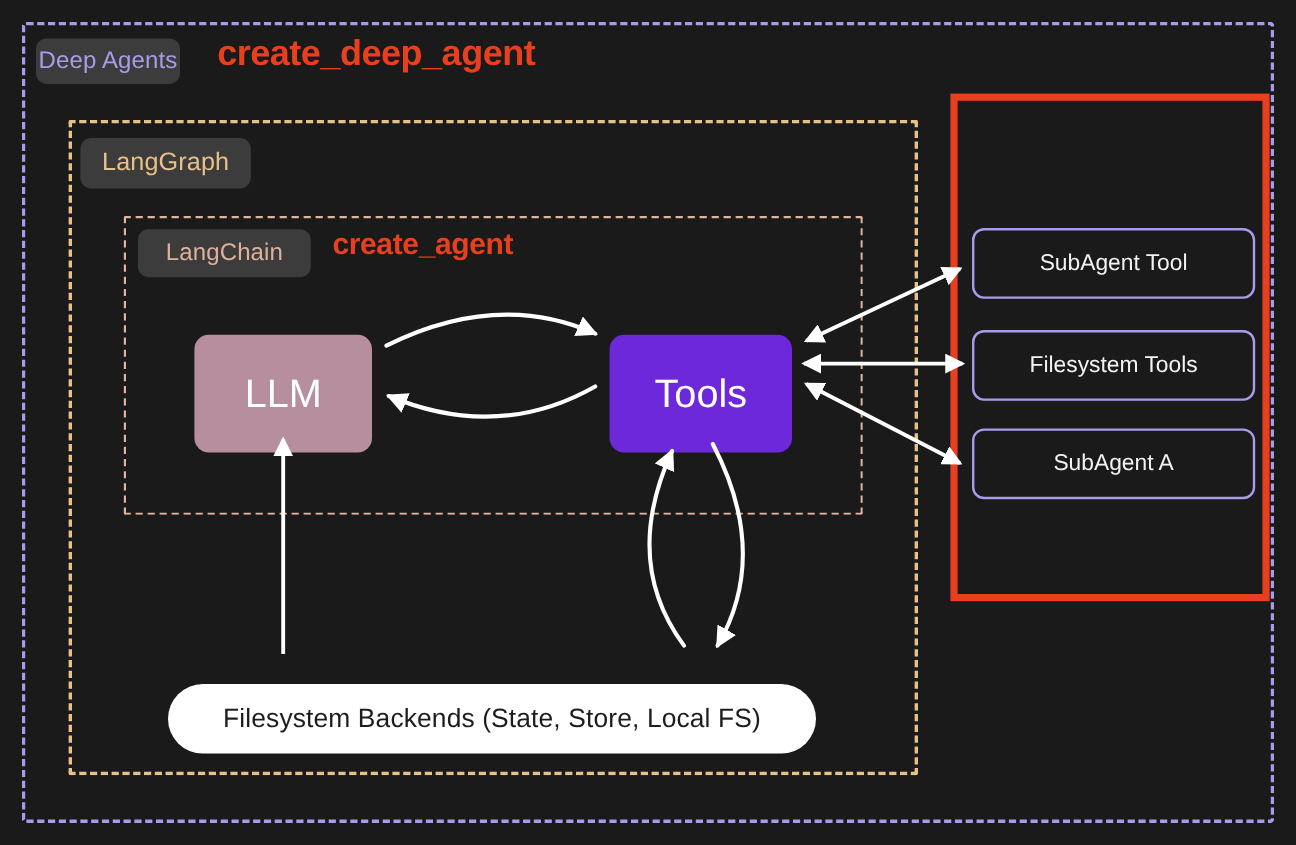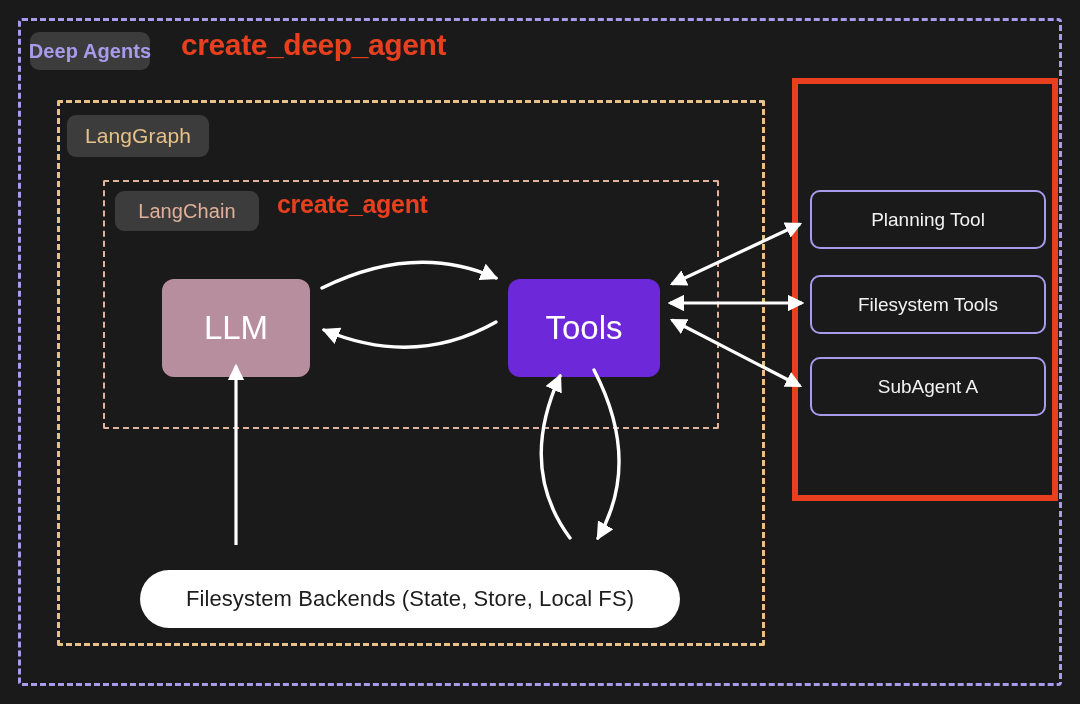--- a/index.html
+++ b/index.html
@@ -51,21 +51,20 @@
     display: flex;
     align-items: center;
     justify-content: center;
     letter-spacing: .1px;
     white-space: nowrap;
   }
   #badge-deep-agents {
     left: 30px; top: 32px; width: 120px; height: 38px;
     color: #a99beb;
     font-size: 20px;
-    font-weight: bold;
   }
   #badge-langgraph {
     left: 67px; top: 115px; width: 142px; height: 42px;
     color: #e8c188;
     font-size: 21px;
   }
   #badge-langchain {
     left: 115px; top: 191px; width: 144px; height: 40px;
     color: #e0b09a;
     font-size: 20px;
@@ -184,21 +183,21 @@
 
   <div class="code-label" id="label-create-deep-agent">create_deep_agent</div>
   <div class="code-label" id="label-create-agent">create_agent</div>
 
   <div class="node" id="node-llm">LLM</div>
   <div class="node" id="node-tools">Tools</div>
   <div class="node" id="node-filesystem-backends">Filesystem Backends (State, Store, Local FS)</div>
 
 
   <div id="red-panel"></div>
-  <div class="tool-box" id="tool-planning">Planning Tool</div>
+  <div class="tool-box" id="tool-planning">SubAgent Tool</div>
   <div class="tool-box" id="tool-subagent">SubAgent A</div>
   <div class="tool-box" id="tool-filesystem">Filesystem Tools</div>
 
   <svg id="arrows" viewBox="0 0 1080 704" xmlns="http://www.w3.org/2000/svg">
     <defs>
       <marker id="ah" viewBox="0 0 10 10" refX="8.6" refY="5" markerWidth="5.2" markerHeight="5.2" orient="auto-start-reverse">
         <path d="M 0 0 L 10 5 L 0 10 z" fill="#ffffff"></path>
       </marker>
     </defs>
 

